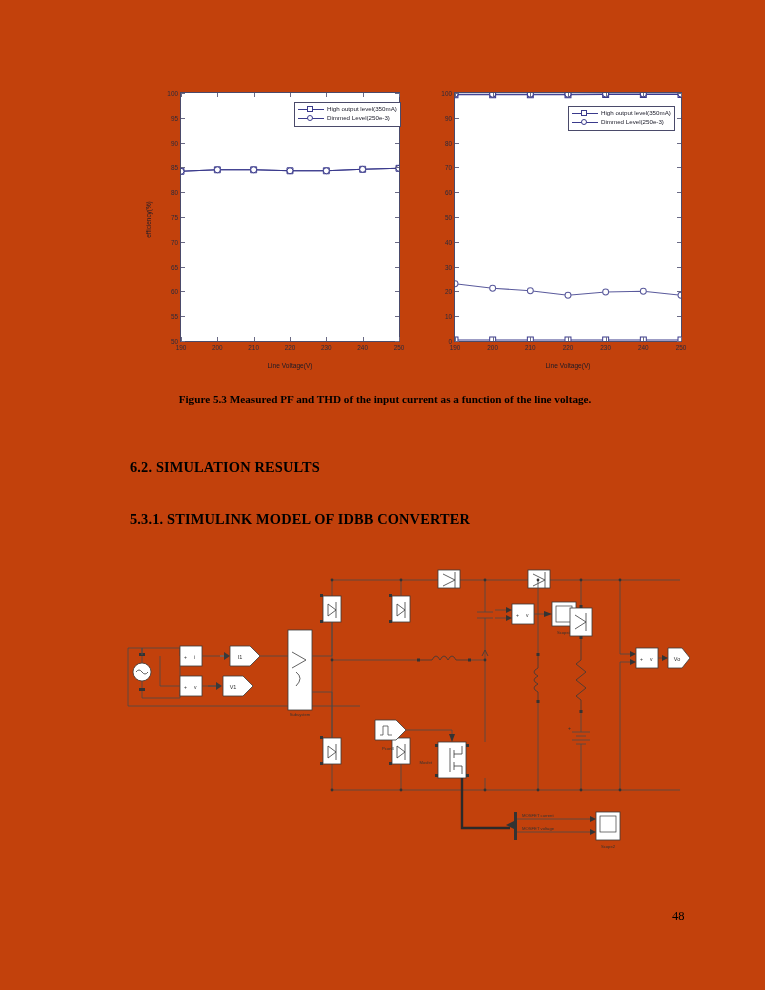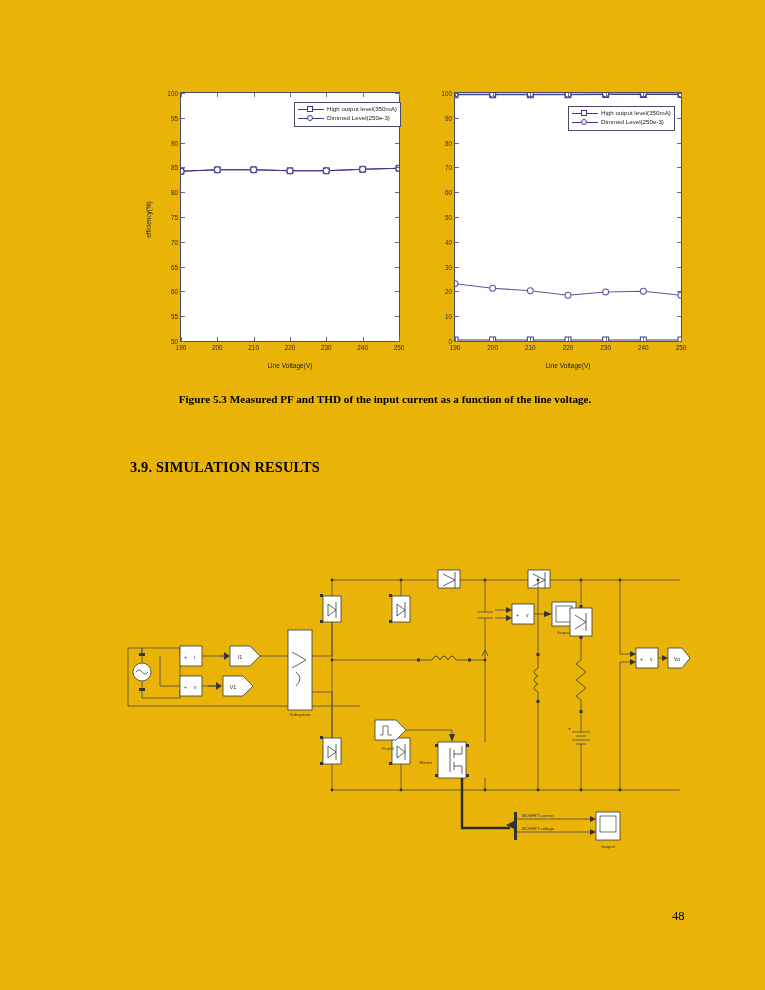--- a/index.html
+++ b/index.html
@@ -1,17 +1,17 @@
 <!DOCTYPE html>
 <html><head>
 <meta charset="utf-8">
 <style>
   html,body{margin:0;padding:0;background:#fff;}
   body{width:765px;height:990px;position:relative;font-family:"Liberation Serif",serif;overflow:hidden;}
-  .page{position:absolute;inset:0;background:#eab308;}
+  .page{position:absolute;inset:0;background:#c2410c;}
 
   
   .charts{position:absolute;left:146px;top:88px;width:540px;height:300px;}
   .chart{position:absolute;top:0;height:300px;}
   .chart.left{left:0;width:258px;}
   .chart.right{left:282px;width:258px;}
 
   .plotbox{position:absolute;left:34px;top:4px;right:4px;height:250px;border:1px solid #4a4a6a;background:#fff;box-sizing:border-box;}
   .chart.right .plotbox{left:26px;}
 
@@ -261,21 +261,22 @@
             </span>
             <span>Dimmed Level(250e-3)</span>
           </div>
         </div>
     </div>
 
   </div>
 
   <div class="caption">Figure 5.3 Measured PF and THD of the input current as a function of the line voltage.</div>
 
-  <div class="h1 a">3.9. SIMULATION RESULTS</div>
+  <div class="h1 a">6.2. SIMULATION RESULTS</div>
+  <div class="h1 b">5.3.1. STIMULINK MODEL OF IDBB CONVERTER</div>
 
   <div class="simwrap">
     <svg width="570" height="320" viewBox="0 0 570 320">
       <g fill="none" stroke="#4a4a4a" stroke-width="0.8" font-family="Liberation Sans, sans-serif">
 
         <g>
           <circle cx="22" cy="112" r="9" stroke="#3a3a3a" fill="#fff"></circle>
           <path d="M16 112 q3 -4 6 0 q3 4 6 0" stroke="#3a3a3a" stroke-width="0.8"></path>
           <line x1="22" y1="103" x2="22" y2="96"></line>
           <line x1="22" y1="121" x2="22" y2="128"></line>

